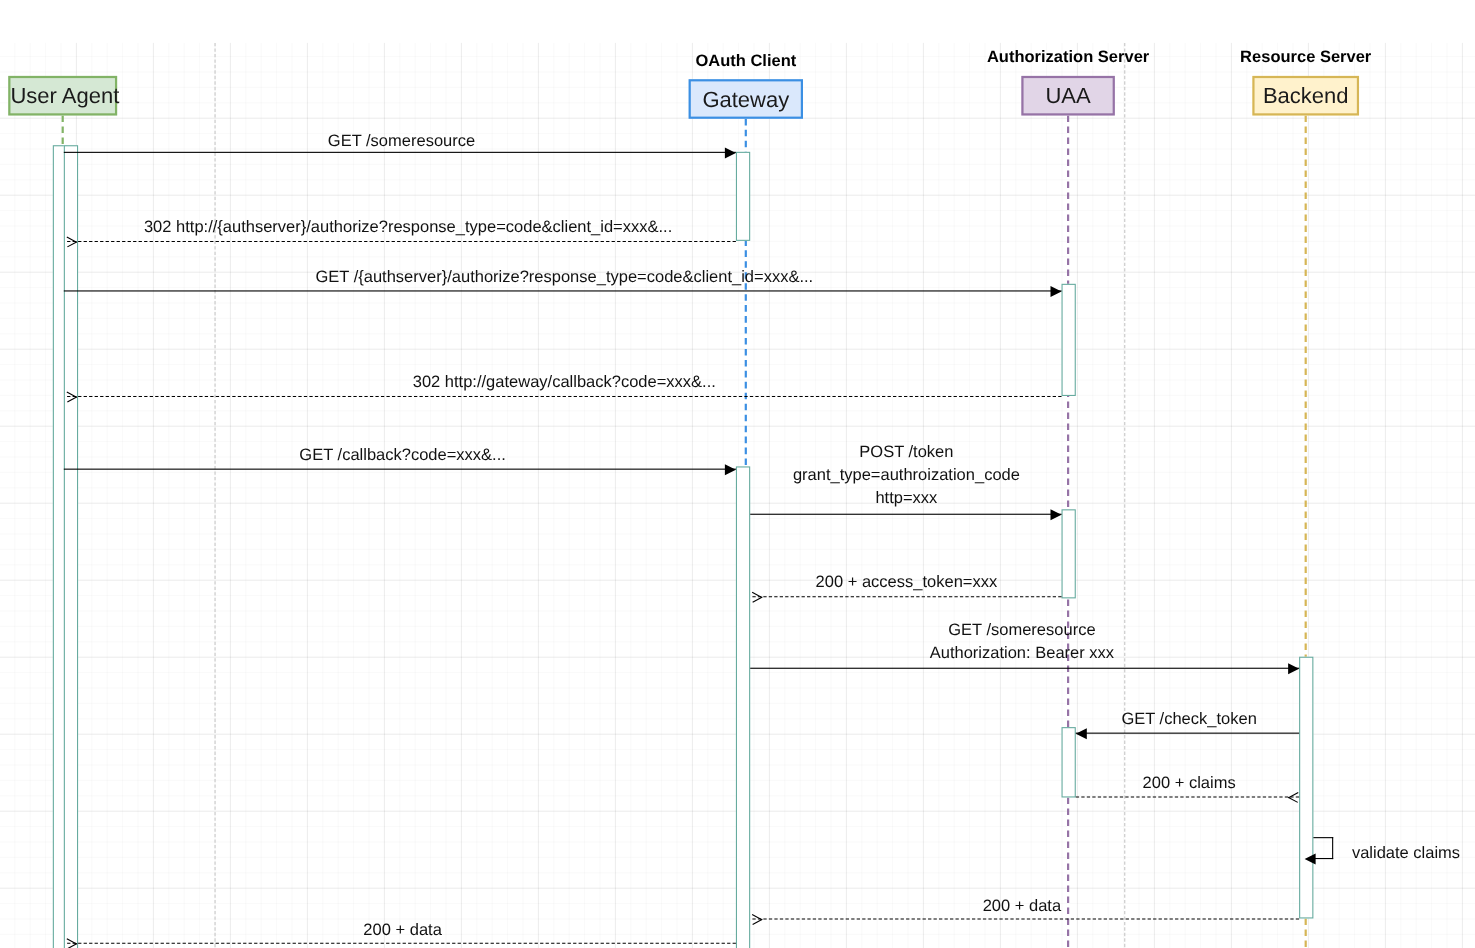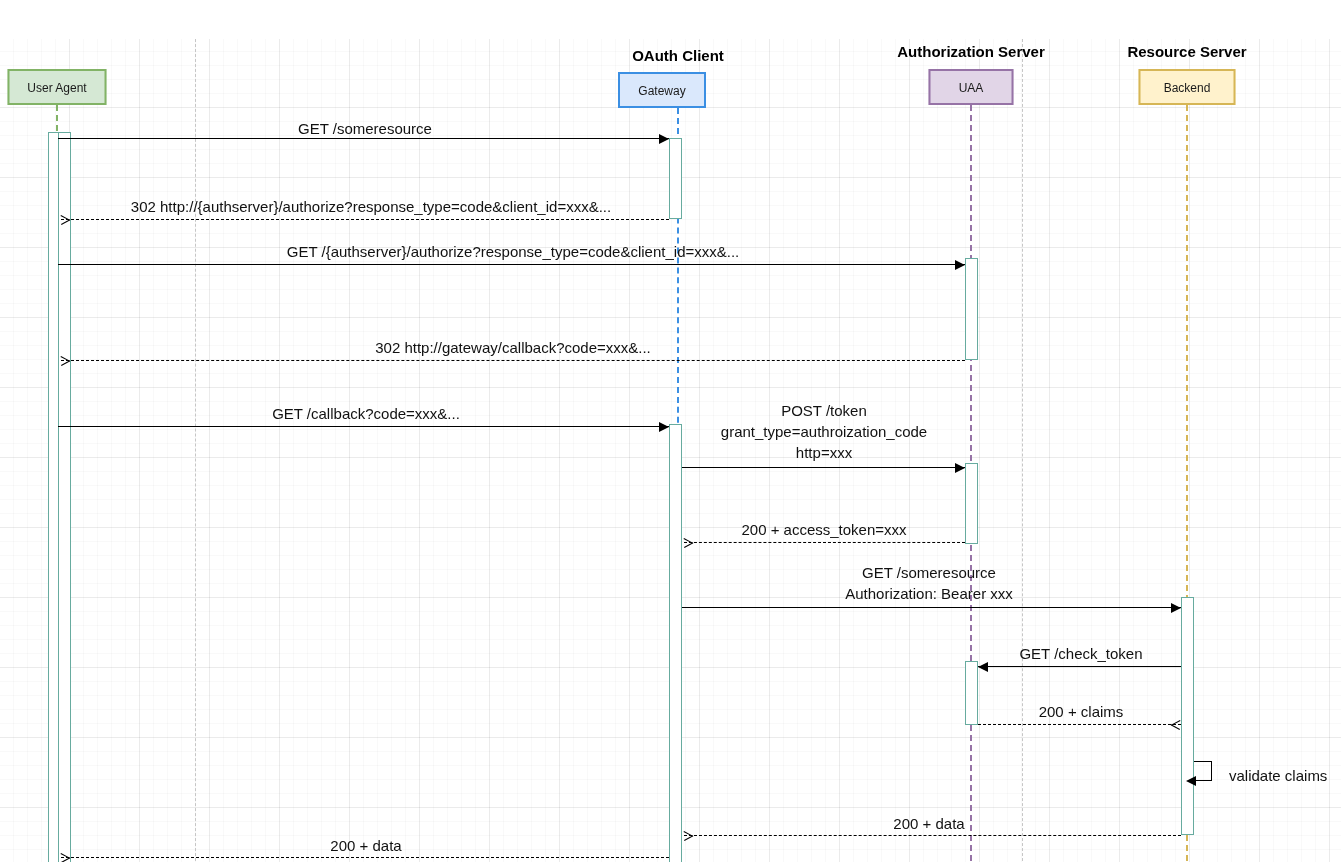--- a/index.html
+++ b/index.html
@@ -49,21 +49,21 @@
     transform:translateX(-50%);
   }
 
   
   .actor{
     position:absolute;
     box-sizing:border-box;
     height:36px;
     line-height:34px;
     text-align:center;
-    font-size:12px;
+    font-size:20px;
     color:#1a1a1a;
     border-width:2px;
     border-style:solid;
     transform:translateX(-50%);
     white-space:nowrap;
   }
 
   
   .lifeline{
     position:absolute;
@@ -165,21 +165,21 @@
     <div class="lifeline" style="left: 1186px; top: 66px; height: 796px; border-left-color: rgb(214, 182, 86);"></div>
     <div class="activation" style="left: 48px; top: 93px; height: 769px;"></div>
     <div class="activation" style="left: 58px; top: 93px; height: 769px;"></div>
     <div class="activation" style="left: 669px; top: 99px; height: 81px;"></div>
     <div class="activation" style="left: 669px; top: 385px; height: 465px;"></div>
     <div class="activation" style="left: 965px; top: 219px; height: 102px;"></div>
     <div class="activation" style="left: 965px; top: 424px; height: 81px;"></div>
     <div class="activation" style="left: 965px; top: 622px; height: 64px;"></div>
     <div class="activation" style="left: 1181px; top: 558px; height: 238px;"></div>
     <div class="actor" style="left: 57px; top: 30px; width: 99px; background: rgb(213, 232, 212); border-color: rgb(130, 179, 102);">User Agent</div>
-    <div class="actor" style="left: 662px; top: 33px; width: 88px; background: rgb(218, 232, 252); border-color: rgb(59, 143, 227);">Gateway</div>
+    <div class="actor" style="left: 678px; top: 33px; width: 104px; background: rgb(218, 232, 252); border-color: rgb(59, 143, 227);">Gateway</div>
     <div class="actor" style="left: 971px; top: 30px; width: 85px; background: rgb(225, 213, 231); border-color: rgb(150, 115, 166);">UAA</div>
     <div class="actor" style="left: 1187px; top: 30px; width: 97px; background: rgb(255, 242, 204); border-color: rgb(214, 182, 86);">Backend</div>
     <div class="msg" style="left: 58px; top: 99px; width: 611px;"></div>
     <div class="arrowhead right" style="top: 95px; left: 659px;"></div>
     <div class="msglabel" style="left: 365px; top: 79px;">GET /someresource</div>
     <div class="msg dashed" style="left: 61px; top: 180px; width: 608px;"></div>
     <div class="openhead left" style="top: 176px; left: 61px;"></div>
     <div class="msglabel" style="left: 371px; top: 157px;">302  http://{authserver}/authorize?response_type=code&amp;client_id=xxx&amp;...</div>
     <div class="msg" style="left: 58px; top: 225px; width: 907px;"></div>
     <div class="arrowhead right" style="top: 221px; left: 955px;"></div>

